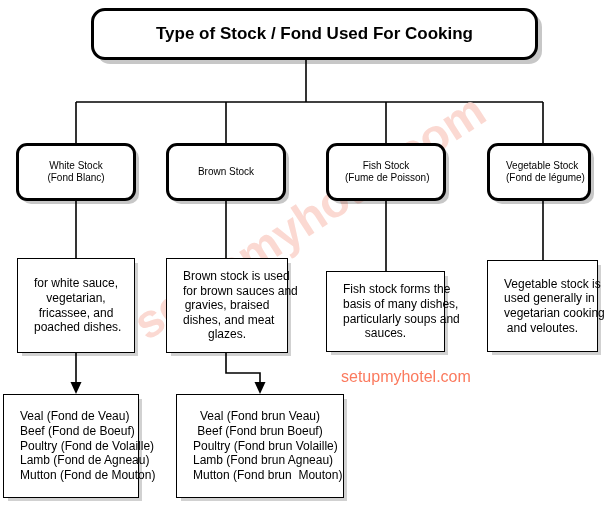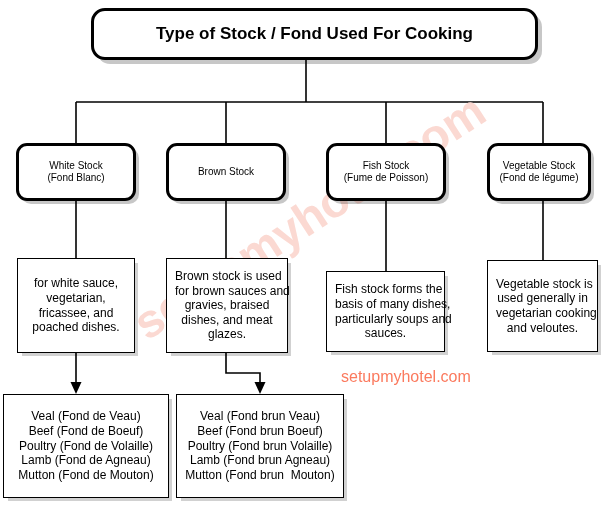--- a/index.html
+++ b/index.html
@@ -56,21 +56,21 @@
     background: #ffffff;
     display: flex;
     align-items: center;
     justify-content: center;
     text-align: center;
     z-index: 4;
     color: #000000;
   }
   .node .lines {
     width: 100%;
-    padding: 0 8px;
+    padding: 0 16px;
     box-sizing: border-box;
     line-height: 1.22;
   }
   .node .lines div { white-space: pre; }
 
   
   .node-title {
     left: 91px;
     top: 8px;
     width: 447px;
@@ -108,21 +108,21 @@
   .desc-3 { left: 487px; top: 260px; width: 111px; height: 92px; }
 
   
   .node-leaf {
     border: 1.5px solid #000000;
     font-size: 12px;
     top: 394px;
     height: 104px;
     box-shadow: 4px 4px 0 -1px rgba(0,0,0,0.18);
   }
-  .leaf-0 { left: 3px;   width: 166px; }
+  .leaf-0 { left: 3px;   width: 136px; }
   .leaf-1 { left: 176px; width: 168px; }
 </style>
 </head>
 <body>
 
 <div id="canvas">
 
   <svg id="connectors" viewBox="0 0 609 505" xmlns="http://www.w3.org/2000/svg">
     <g stroke="#000000" stroke-width="1.6" fill="none">
 

